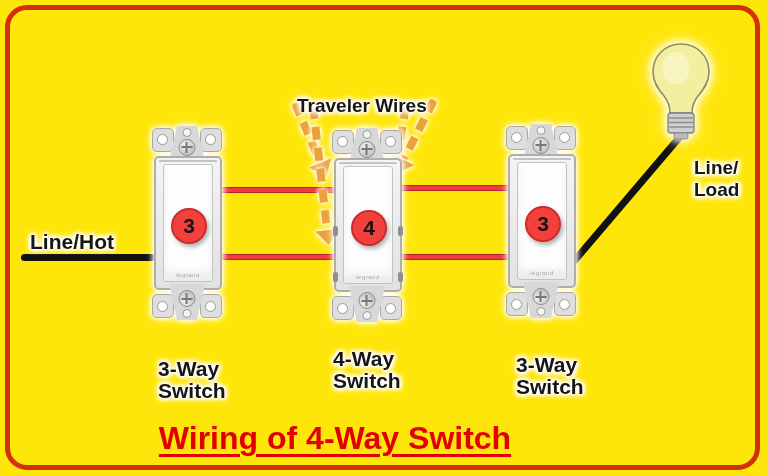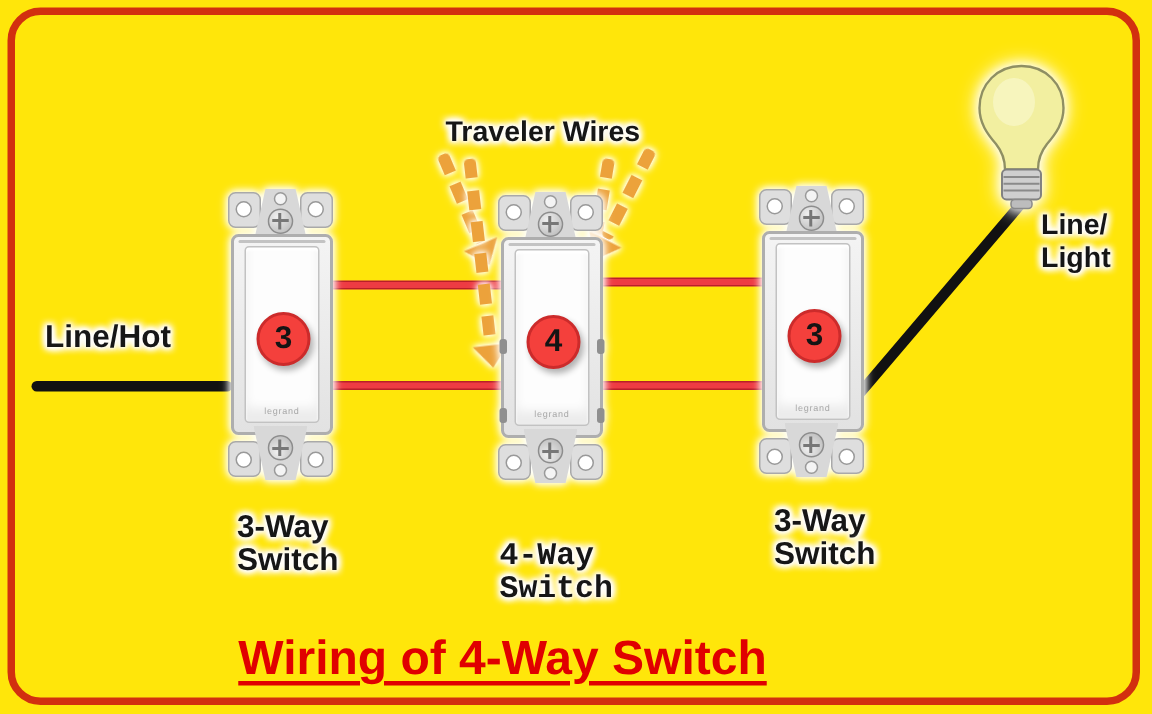--- a/index.html
+++ b/index.html
@@ -83,27 +83,27 @@
   .badge{position:absolute;left:20px;top:82px;width:32px;height:32px;border-radius:50%;
     background:var(--badge-red,#F4403C);border:2px solid #CC2B2B;color:#141414;
     font-weight:bold;font-size:21px;line-height:31px;text-align:center;
     box-shadow:2px 3px 4px rgba(0,0,0,.3);}
   
   #bulb{position:absolute;left:648px;top:42px;z-index:4;
     filter:drop-shadow(0 0 4px #fff) drop-shadow(0 0 6px rgba(255,255,255,.9));}
   
   .halo-label{position:absolute;color:#161616;font-weight:bold;z-index:5;white-space:pre-line;
     text-shadow:0 0 3px #fff,0 0 3px #fff,0 0 5px #fff,
-      2px 2px 4px #fff,-2px -2px 4px #fff,2px -2px 4px #fff,-2px 2px 4px #fff;}
+      2px 2px 4px #fff,-2px -2px 4px #fff,2px -2px 4px #fff,-2px 2px 4px #fff;margin-top:17px;}
   #lbl-traveler{left:297px;top:78px;font-size:19px;}
   #lbl-linehot{left:30px;top:213px;font-size:21px;text-align:right;}
   #lbl-lightload{left:694px;top:140px;font-size:19px;line-height:22px;}
   .caption{line-height:22px;font-size:21px;}
   #cap1{left:158px;top:341px;}
-  #cap2{left:333px;top:361px;font-family:Liberation Mono, monospace;}
+  #cap2{left:333px;top:331px;}
   #cap3{left:516px;top:337px;}
   
   #title-wrap{position:absolute;left:100px;top:420px;width:470px;text-align:center;z-index:5;}
   #title{display:inline-block;color:var(--title-red,#E00000);font-weight:bold;font-size:32px;
     text-decoration:underline;text-decoration-thickness:3px;text-underline-offset:5px;}
 </style>
 </head>
 <body>
 
 <div id="stage">
@@ -210,21 +210,21 @@
       <rect x="20" y="71" width="26" height="20" rx="3" fill="#CFCFCF" stroke="#808080" stroke-width="1.3"></rect>
       <line x1="21" y1="76" x2="45" y2="76" stroke="#8a8a8a" stroke-width="1.4"></line>
       <line x1="21" y1="80.5" x2="45" y2="80.5" stroke="#8a8a8a" stroke-width="1.4"></line>
       <line x1="21" y1="85" x2="45" y2="85" stroke="#8a8a8a" stroke-width="1.4"></line>
       <rect x="26" y="91" width="14" height="6" rx="2.5" fill="#BDBDBD" stroke="#8a8a8a" stroke-width="1"></rect>
     </svg>
   </div>
 
   <div class="halo-label" id="lbl-traveler">Traveler Wires</div>
   <div class="halo-label" id="lbl-linehot">Line/Hot</div>
-  <div class="halo-label" id="lbl-lightload"><span>Line/</span><br><span>Light</span></div>
+  <div class="halo-label" id="lbl-lightload"><span>Line/</span><br><span>Load</span></div>
 
   <div class="halo-label caption" id="cap1"><span>3-Way</span><br><span>Switch</span></div>
   <div class="halo-label caption" id="cap2"><span>4-Way</span><br><span>Switch</span></div>
   <div class="halo-label caption" id="cap3"><span>3-Way</span><br><span>Switch</span></div>
 
   <div id="title-wrap">
     <span id="title">Wiring of 4-Way Switch</span>
   </div>
 </div>
 

